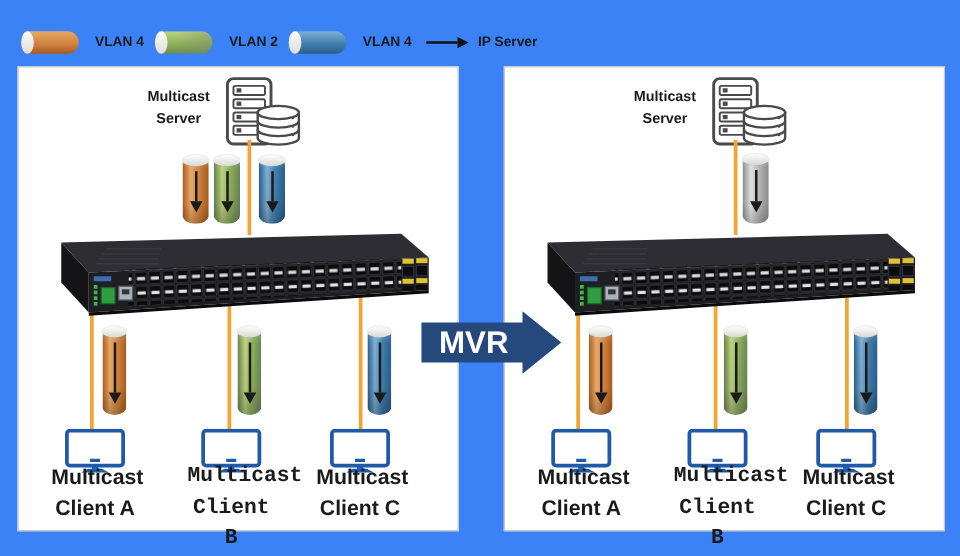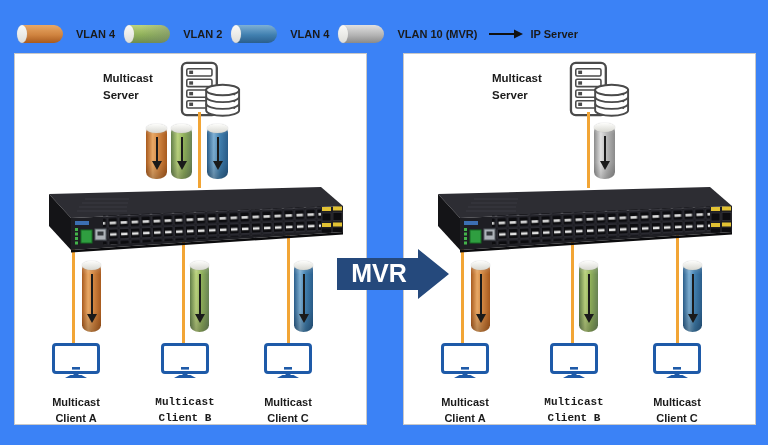--- a/index.html
+++ b/index.html
@@ -17,24 +17,24 @@
               linear-gradient(180deg,#bcd47f,#8fb05a 55%,#6e8c50);}
   .pill-blue{background:linear-gradient(180deg,#7fb0d4,#4180b0 55%,#2a5e8c);}
   .pill-gray{background:linear-gradient(180deg,#e0e0e0,#b5b5b5 55%,#8a8a8a);}
 
   
   .panel{position:absolute;top:53px;width:351px;height:370px;background:#fff;border:1px solid #c8c8c8;}
   .panel-before{left:14px;}
   .panel-after{left:403px;}
 
   .pos{position:absolute;}
-  .server-label{left:88px;top:16px;width:80px;font-size:11.5px;font-weight:700;line-height:1.45;}
+  .server-label{left:88px;top:16px;width:80px;text-align:center;font-size:11.5px;font-weight:700;line-height:1.45;}
   .server-icon{left:165px;top:6px;}
   .switch-svg{left:14px;top:132px;z-index:2;}
-  .client-label{top:341px;width:70px;text-align:center;font-size:11px;font-weight:700;line-height:1.45;z-index:2;}
+  .client-label{top:316px;width:70px;text-align:center;font-size:17px;font-weight:700;line-height:1.45;z-index:2;}
   .cl1{left:26px;} .cl2{left:135px;font-family:Liberation Mono, monospace;} .cl3{left:238px;}
   .monitor{top:289px;z-index:2;} .m1{left:36px;} .m2{left:145px;} .m3{left:248px;}
 
   
   .vline{position:absolute;width:2.5px;background:#f2a535;z-index:1;}
   .l-server{left:183px;top:58px;height:76px;}
   .l-c1{left:57px;top:175px;height:115px;}
   .l-c2{left:167px;top:175px;height:115px;}
   .l-c3{left:272px;top:175px;height:115px;}
 
@@ -74,24 +74,20 @@
       <span class="pill pill-orange"></span>
       <span>VLAN 4</span>
     </div>
     <div class="legend-item">
       <span class="pill pill-green"></span>
       <span>VLAN 2</span>
     </div>
     <div class="legend-item">
       <span class="pill pill-blue"></span>
       <span>VLAN 4</span>
-    </div>
-    <div class="legend-item">
-      <span class="pill pill-gray"></span>
-      <span>VLAN 10 (MVR)</span>
     </div>
     <div class="legend-item" style="gap:6px;">
       <svg width="36" height="12" viewBox="0 0 36 12">
         <line x1="1" y1="6" x2="26" y2="6" stroke="#111" stroke-width="2"></line>
         <polygon points="26,1.5 35,6 26,10.5" fill="#111"></polygon>
       </svg>
       <span>IP Server</span>
     </div>
   </div>
 

